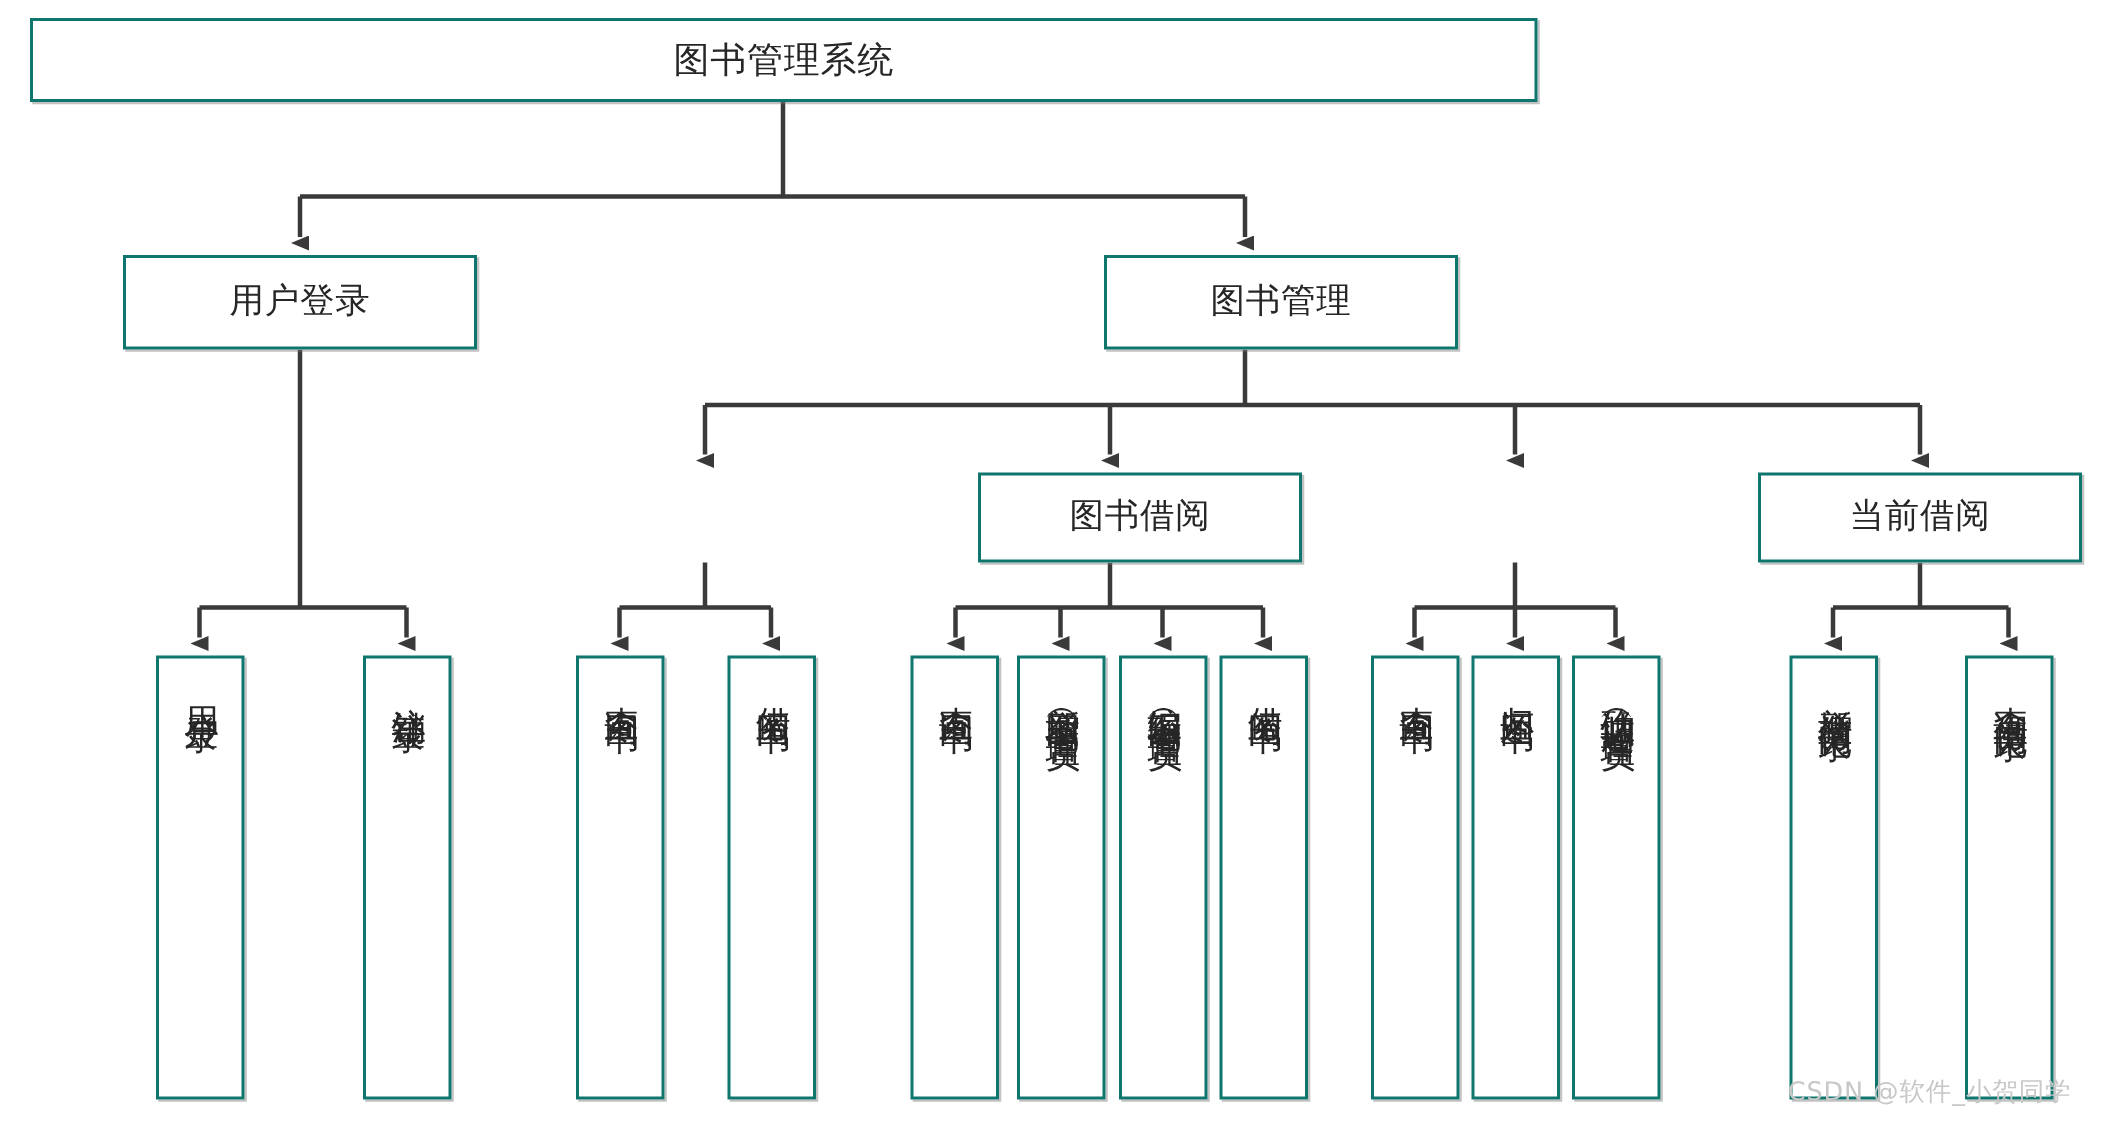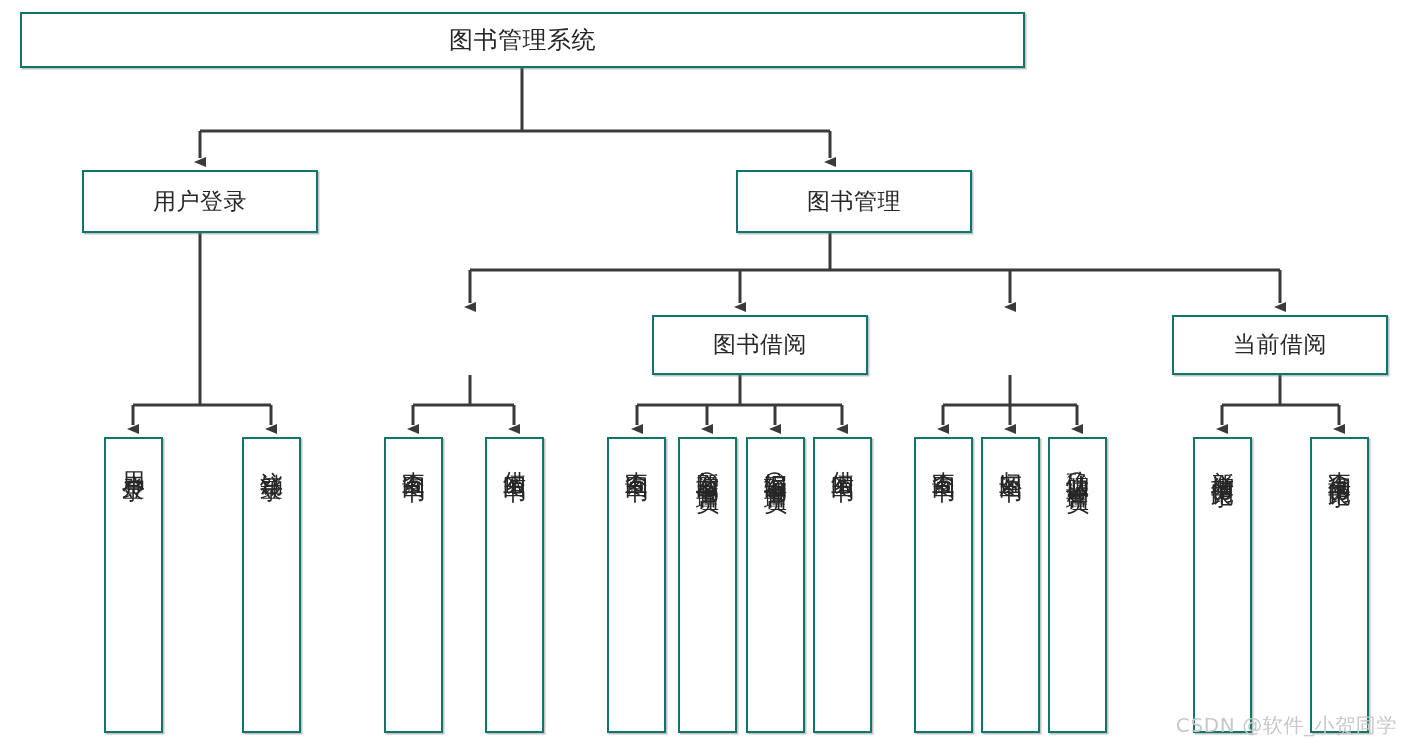--- a/index.html
+++ b/index.html
@@ -54,23 +54,23 @@
   }
   .node.vert .label {
     writing-mode: vertical-rl;
     text-orientation: upright;
     font-size: 23px;
     letter-spacing: 3px;
     white-space: nowrap;
   }
   .watermark {
     position: absolute;
-    right: 8px;
+    right: 24px;
     bottom: 8px;
-    font-size: 20px;
+    font-size: 17px;
     color: #c8c8c8;
     letter-spacing: 0.6px;
     user-select: none;
     white-space: nowrap;
   }
 </style>
 </head>
 <body>
 
 <div id="canvas">

